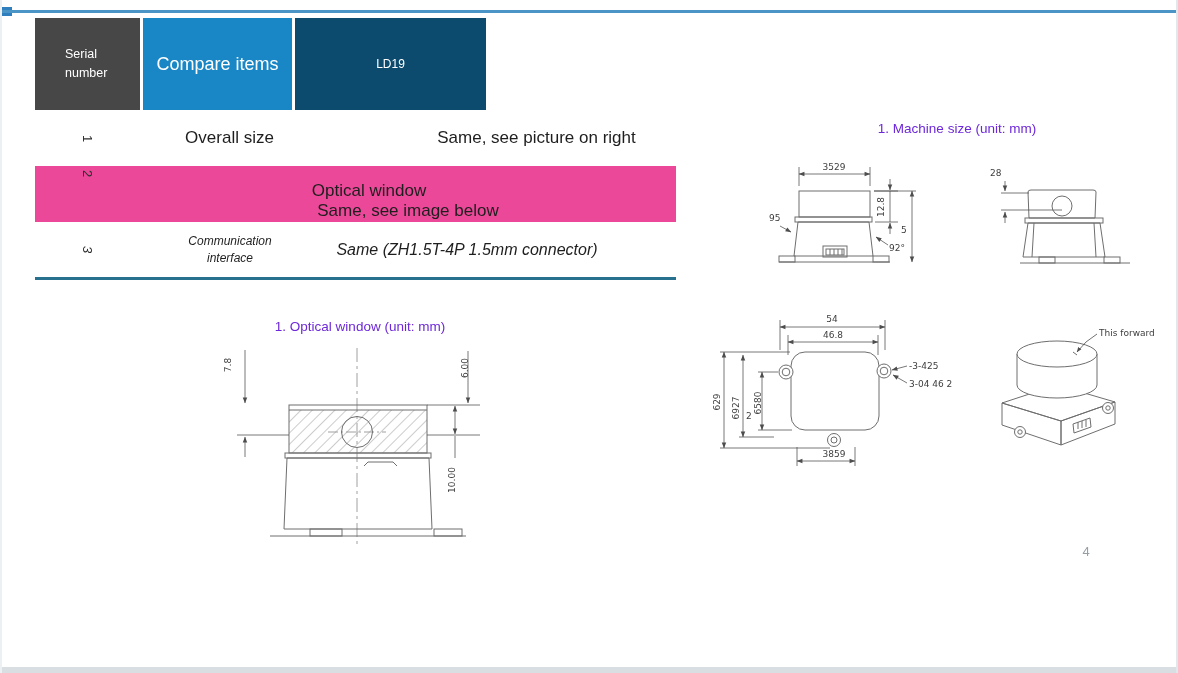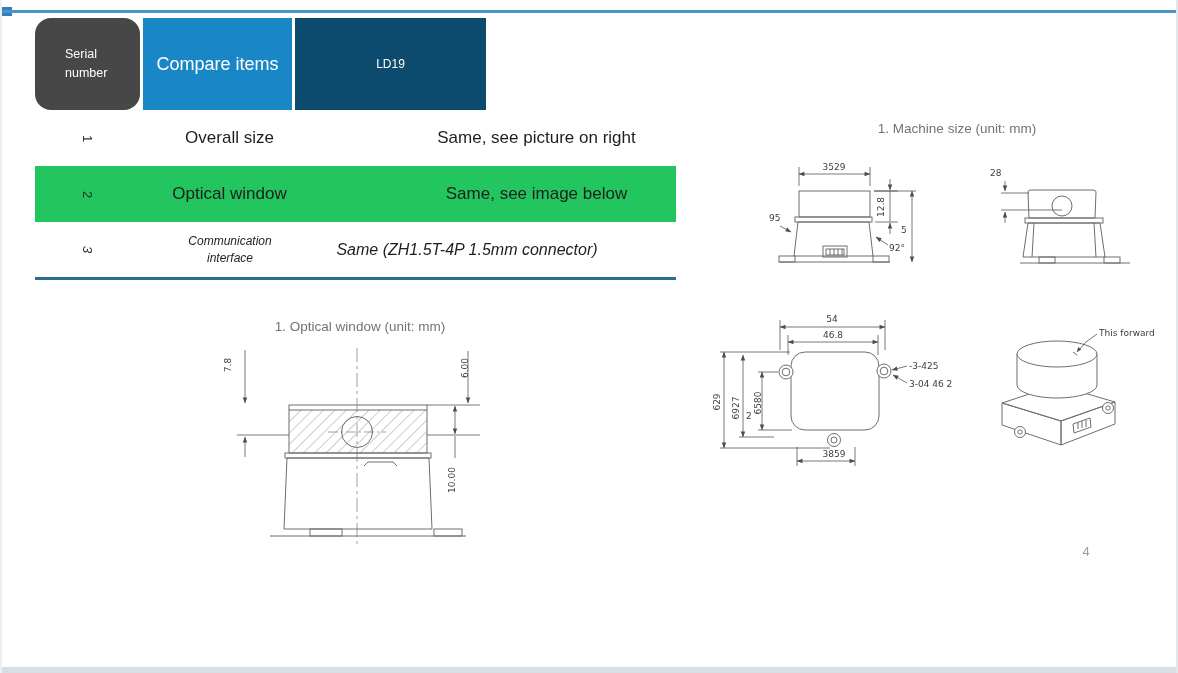--- a/index.html
+++ b/index.html
@@ -7,39 +7,39 @@
         font-family:"Liberation Sans",sans-serif;
         border-left:2px solid #edf0f3;border-right:2px solid #e2e7eb;box-sizing:border-box;}
   .bottom-strip{position:absolute;left:0;right:0;bottom:0;height:6px;background:#d9dee3;}
   .top-accent-line{position:absolute;left:0;top:10px;width:100%;height:3px;background:#4a94c6;}
   .top-accent-square{position:absolute;left:0;top:7px;width:10px;height:9px;background:#2f7fbe;}
 
   
   .cmp-table{position:absolute;left:33px;top:18px;width:641px;}
   .thead{display:flex;gap:3px;height:92px;}
   .th{color:#fff;display:flex;align-items:center;justify-content:center;box-sizing:border-box;}
-  .th-serial{width:105px;background:#474747;justify-content:flex-start;padding-left:30px;font-size:12.5px;line-height:1.55;border-radius:16px;}
+  .th-serial{width:105px;background:#474747;justify-content:flex-start;padding-left:30px;font-size:12.5px;line-height:1.55;}
   .th-serial .wrap{display:inline-block;width:58px;}
   .th-compare{width:149px;background:#1987c5;font-size:18px;}
   .th-a{width:187px;background:#1987c5;font-size:17.5px;}
   .th-b{width:191px;background:#0c4a6e;font-size:12px;}
   .trow{display:flex;align-items:center;color:#1e1e1e;}
   .r1,.r2{height:56px;}
   .r3{height:55px;font-style:italic;}
-  .r2{background:#22c55e;}
+  .r2{background:#ec4899;flex-direction:column;}
   .td-num{width:105px;align-self:stretch;display:flex;align-items:center;justify-content:center;}
   .td-num span{transform:rotate(90deg);font-size:13px;color:#2e2e2e;}
   .td-item{width:152px;box-sizing:border-box;padding-left:27px;font-size:17px;text-align:center;}
   .r3 .td-item{font-size:12px;line-height:1.4;padding-left:28px;}
   .td-val{width:384px;box-sizing:border-box;text-align:center;font-size:17px;}
   .r1 .td-val,.r2 .td-val{padding-left:105px;}
   .r3 .td-val{font-size:16px;padding-right:34px;}
   .t-underline{height:3px;background:#27718f;}
 
-  .sec-title{position:absolute;font-size:13.5px;color:#737373;text-align:center;width:360px;}
+  .sec-title{position:absolute;font-size:13.5px;color:#6d28d9;text-align:center;width:360px;}
   .t1{left:775px;top:121px;}
   .t2{left:178px;top:319px;}
 
   .page-number{position:absolute;left:1064px;top:544px;width:40px;text-align:center;font-size:13px;color:#959da5;}
 
   .dwg{position:absolute;}
   .dwg text{font-family:"DejaVu Sans",sans-serif;font-size:9px;fill:#3d3d3d;}
   .big-num{font-size:21px;fill:#2b2b2b;}
   .big-num2{font-size:19px;fill:#2b2b2b;}
   .note{font-size:8.5px;}

